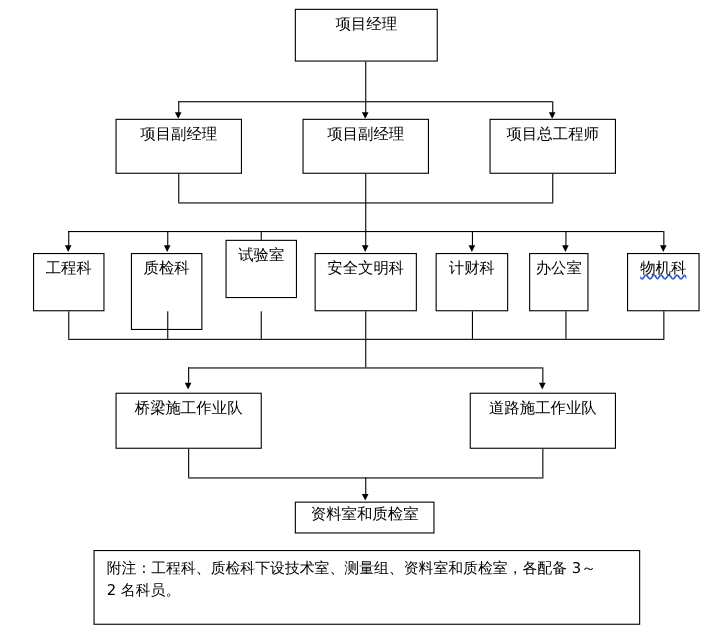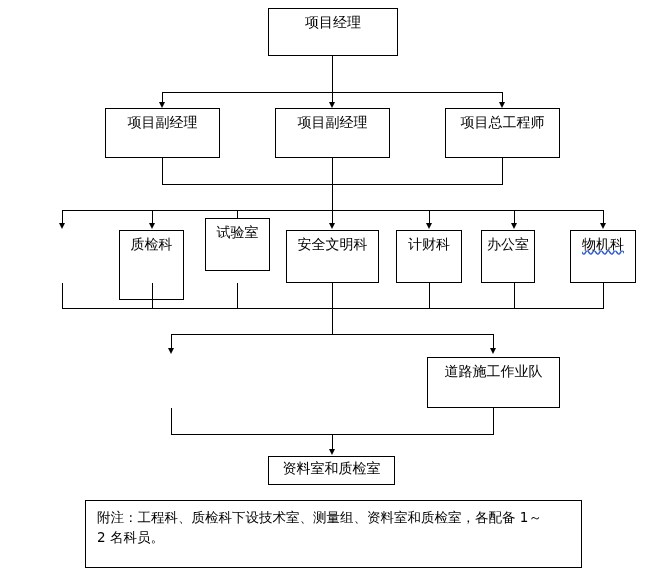--- a/index.html
+++ b/index.html
@@ -112,20 +112,23 @@
   <div class="vline" style="left:514px; top:210px; height:14px;"></div>
   <div class="vline" style="left:603px; top:210px; height:14px;"></div>
   <div class="arrow" style="left:59px; top:223px;"></div>
   <div class="arrow" style="left:149px; top:223px;"></div>
   <div class="arrow" style="left:234px; top:223px;"></div>
   <div class="arrow" style="left:329px; top:223px;"></div>
   <div class="arrow" style="left:426px; top:223px;"></div>
   <div class="arrow" style="left:511px; top:223px;"></div>
   <div class="arrow" style="left:600px; top:223px;"></div>
 
+  <div class="node" style="left:30px; top:230px; width:65px; height:53px;">
+    <span class="node-label">工程科</span>
+  </div>
   <div class="node" style="left:119px; top:230px; width:65px; height:70px;">
     <span class="node-label">质检科</span>
   </div>
   <div class="node" style="left:205px; top:218px; width:65px; height:53px;">
     <span class="node-label">试验室</span>
   </div>
   <div class="node" style="left:286px; top:230px; width:93px; height:53px;">
     <span class="node-label">安全文明科</span>
   </div>
   <div class="node" style="left:396px; top:230px; width:66px; height:53px;">
@@ -147,32 +150,35 @@
   <div class="vline" style="left:603px; top:283px; height:25px;"></div>
   <div class="hline" style="left:62px; top:308px; width:542px;"></div>
 
   <div class="vline" style="left:332px; top:308px; height:26px;"></div>
   <div class="hline" style="left:171px; top:334px; width:322px;"></div>
   <div class="vline" style="left:171px; top:334px; height:14px;"></div>
   <div class="vline" style="left:493px; top:334px; height:14px;"></div>
   <div class="arrow" style="left:168px; top:348px;"></div>
   <div class="arrow" style="left:490px; top:348px;"></div>
 
+  <div class="node" style="left:105px; top:357px; width:133px; height:51px;">
+    <span class="node-label">桥梁施工作业队</span>
+  </div>
   <div class="node" style="left:427px; top:357px; width:133px; height:51px;">
     <span class="node-label">道路施工作业队</span>
   </div>
 
   <div class="vline" style="left:171px; top:408px; height:26px;"></div>
   <div class="vline" style="left:493px; top:408px; height:26px;"></div>
   <div class="hline" style="left:171px; top:434px; width:323px;"></div>
   <div class="vline" style="left:332px; top:434px; height:16px;"></div>
   <div class="arrow" style="left:329px; top:449px;"></div>
 
   <div class="node" style="left:268px; top:456px; width:127px; height:29px;">
     <span class="node-label" style="top:4px;">资料室和质检室</span>
   </div>
 
   <div class="note-box" style="left:85px; top:500px; width:497px; height:68px;">
-    <div>附注：工程科、质检科下设技术室、测量组、资料室和质检室，各配备 1～</div>
+    <div>附注：工程科、质检科下设技术室、测量组、资料室和质检室，各配备 3～</div>
     <div>2 名科员。</div>
   </div>
 
 </div>
 
 </body></html>

